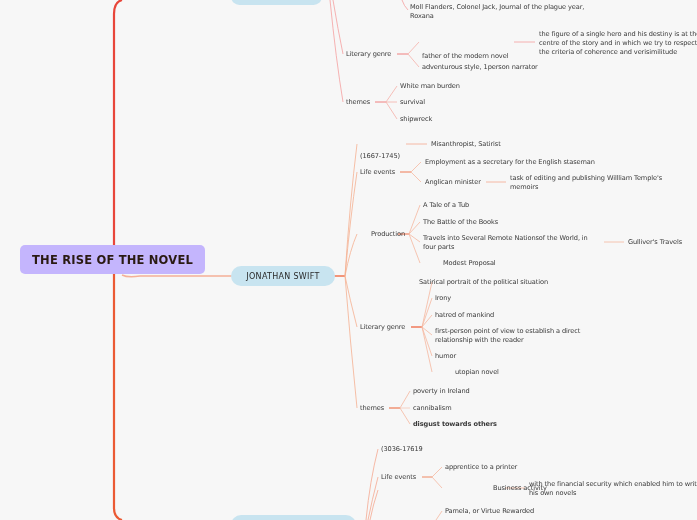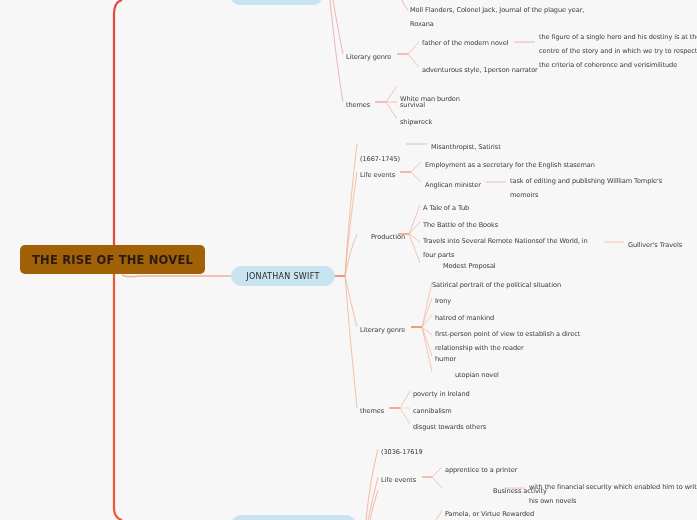--- a/index.html
+++ b/index.html
@@ -4,26 +4,26 @@
   <style>
     html, body { margin: 0; padding: 0; }
     body {
       width: 697px; height: 520px; overflow: hidden;
       background: #f7f7f7; position: relative;
       font-family: "DejaVu Sans", sans-serif;
     }
     #links { position: absolute; left: 0; top: 0; width: 697px; height: 520px; }
     .node {
       position: absolute; font-size: 6.6px; color: #3a3a3a;
-      line-height: 14px; white-space: nowrap; letter-spacing: -0.1px;
+      line-height: 9px; white-space: nowrap; letter-spacing: -0.1px;
     }
     .node.wrap { white-space: normal; }
     .root {
       position: absolute; left: 20px; top: 245px; width: 185px; height: 29px;
-      background: #a16207; border-radius: 5px;
+      background: #c4b5fd; border-radius: 5px;
       font-family: "DejaVu Sans", sans-serif; font-weight: bold;
       font-size: 11.5px; color: #2a1a12; display: flex; align-items: center;
       justify-content: center; letter-spacing: 0.2px;
     }
     .topic {
       position: absolute; background: #c8e4f0; border-radius: 10px;
       font-size: 8px; color: #2a2a2a; display: flex; align-items: center;
       justify-content: center; letter-spacing: 0.3px;
     }
   </style>
@@ -103,54 +103,54 @@
   </div>
 <div class="topic" style="left:231px; top:266px; width:104px; height:20px;">
     <span>JONATHAN SWIFT</span>
   </div>
 <div class="topic" style="left:231px; top:515px; width:125px; height:20px;">
     <span></span>
   </div>
 
 <div class="node wrap" style="left:410px; top:3px; width:175px;">Moll Flanders, Colonel Jack, Journal of the plague year, Roxana</div>
 <div class="node" style="left:346px; top:50px;">Literary genre</div>
-<div class="node" style="left:422px; top:36px;">father of the modern novel</div>
+<div class="node" style="left:422px; top:52px;">father of the modern novel</div>
 <div class="node wrap" style="left:539px; top:30px; width:170px;">the figure of a single hero and his destiny is at the centre of the story and in which we try to respect the criteria of coherence and verisimilitude</div>
 <div class="node" style="left:422px; top:63px;">adventurous style, 1person narrator</div>
 <div class="node" style="left:346px; top:98px;">themes</div>
-<div class="node" style="left:400px; top:82px;margin-top:10px;">White man burden</div>
+<div class="node" style="left:400px; top:82px;">White man burden</div>
 <div class="node" style="left:400px; top:98px;">survival</div>
 <div class="node" style="left:400px; top:115px;">shipwreck</div>
 
 <div class="node" style="left:360px; top:152px;">(1667-1745)</div>
 <div class="node" style="left:431px; top:140px;text-align:center;">Misanthropist, Satirist</div>
 
 <div class="node" style="left:360px; top:168px;">Life events</div>
 <div class="node" style="left:425px; top:158px;">Employment as a secretary for the English staseman</div>
 <div class="node" style="left:425px; top:178px;">Anglican minister</div>
 <div class="node wrap" style="left:510px; top:174px; width:170px;">task of editing and publishing Willliam Temple's memoirs</div>
 
 <div class="node" style="left:360px; top:230px;padding-left:11px;">Production</div>
 <div class="node" style="left:423px; top:201px;">A Tale of a Tub</div>
 <div class="node" style="left:423px; top:218px;">The Battle of the Books</div>
 <div class="node wrap" style="left:423px; top:234px; width:178px;">Travels into Several Remote Nationsof the World, in four parts</div>
 <div class="node" style="left:628px; top:238px;">Gulliver's Travels</div>
 <div class="node" style="left:423px; top:259px;padding-left:20px;">Modest Proposal</div>
 
 <div class="node" style="left:360px; top:323px;">Literary genre</div>
-<div class="node" style="left:432px; top:278px;">Satirical portrait of the political situation</div>
+<div class="node" style="left:419px; top:278px;">Satirical portrait of the political situation</div>
 <div class="node" style="left:435px; top:294px;">Irony</div>
 <div class="node" style="left:435px; top:311px;">hatred of mankind</div>
 <div class="node wrap" style="left:435px; top:327px; width:160px;">first-person point of view to establish a direct relationship with the reader</div>
 <div class="node" style="left:435px; top:352px;">humor</div>
 <div class="node" style="left:435px; top:368px;padding-left:20px;">utopian novel</div>
 
 <div class="node" style="left:360px; top:404px;">themes</div>
 <div class="node" style="left:413px; top:387px;">poverty in Ireland</div>
 <div class="node" style="left:413px; top:404px;">cannibalism</div>
-<div class="node" style="left:413px; top:420px;">disgust towards others</div>
+<div class="node" style="left:413px; top:420px;font-weight:bold;">disgust towards others</div>
 
 <div class="node" style="left:381px; top:445px;">(3036-17619</div>
 <div class="node" style="left:381px; top:473px;">Life events</div>
 <div class="node" style="left:445px; top:463px;">apprentice to a printer</div>
 <div class="node" style="left:445px; top:484px;margin-left:48px;">Business activity</div>
 <div class="node wrap" style="left:529px; top:480px; width:180px;">with the financial security which enabled him to write his own novels</div>
 <div class="node" style="left:445px; top:507px;">Pamela, or Virtue Rewarded</div>
 
 </body></html>

